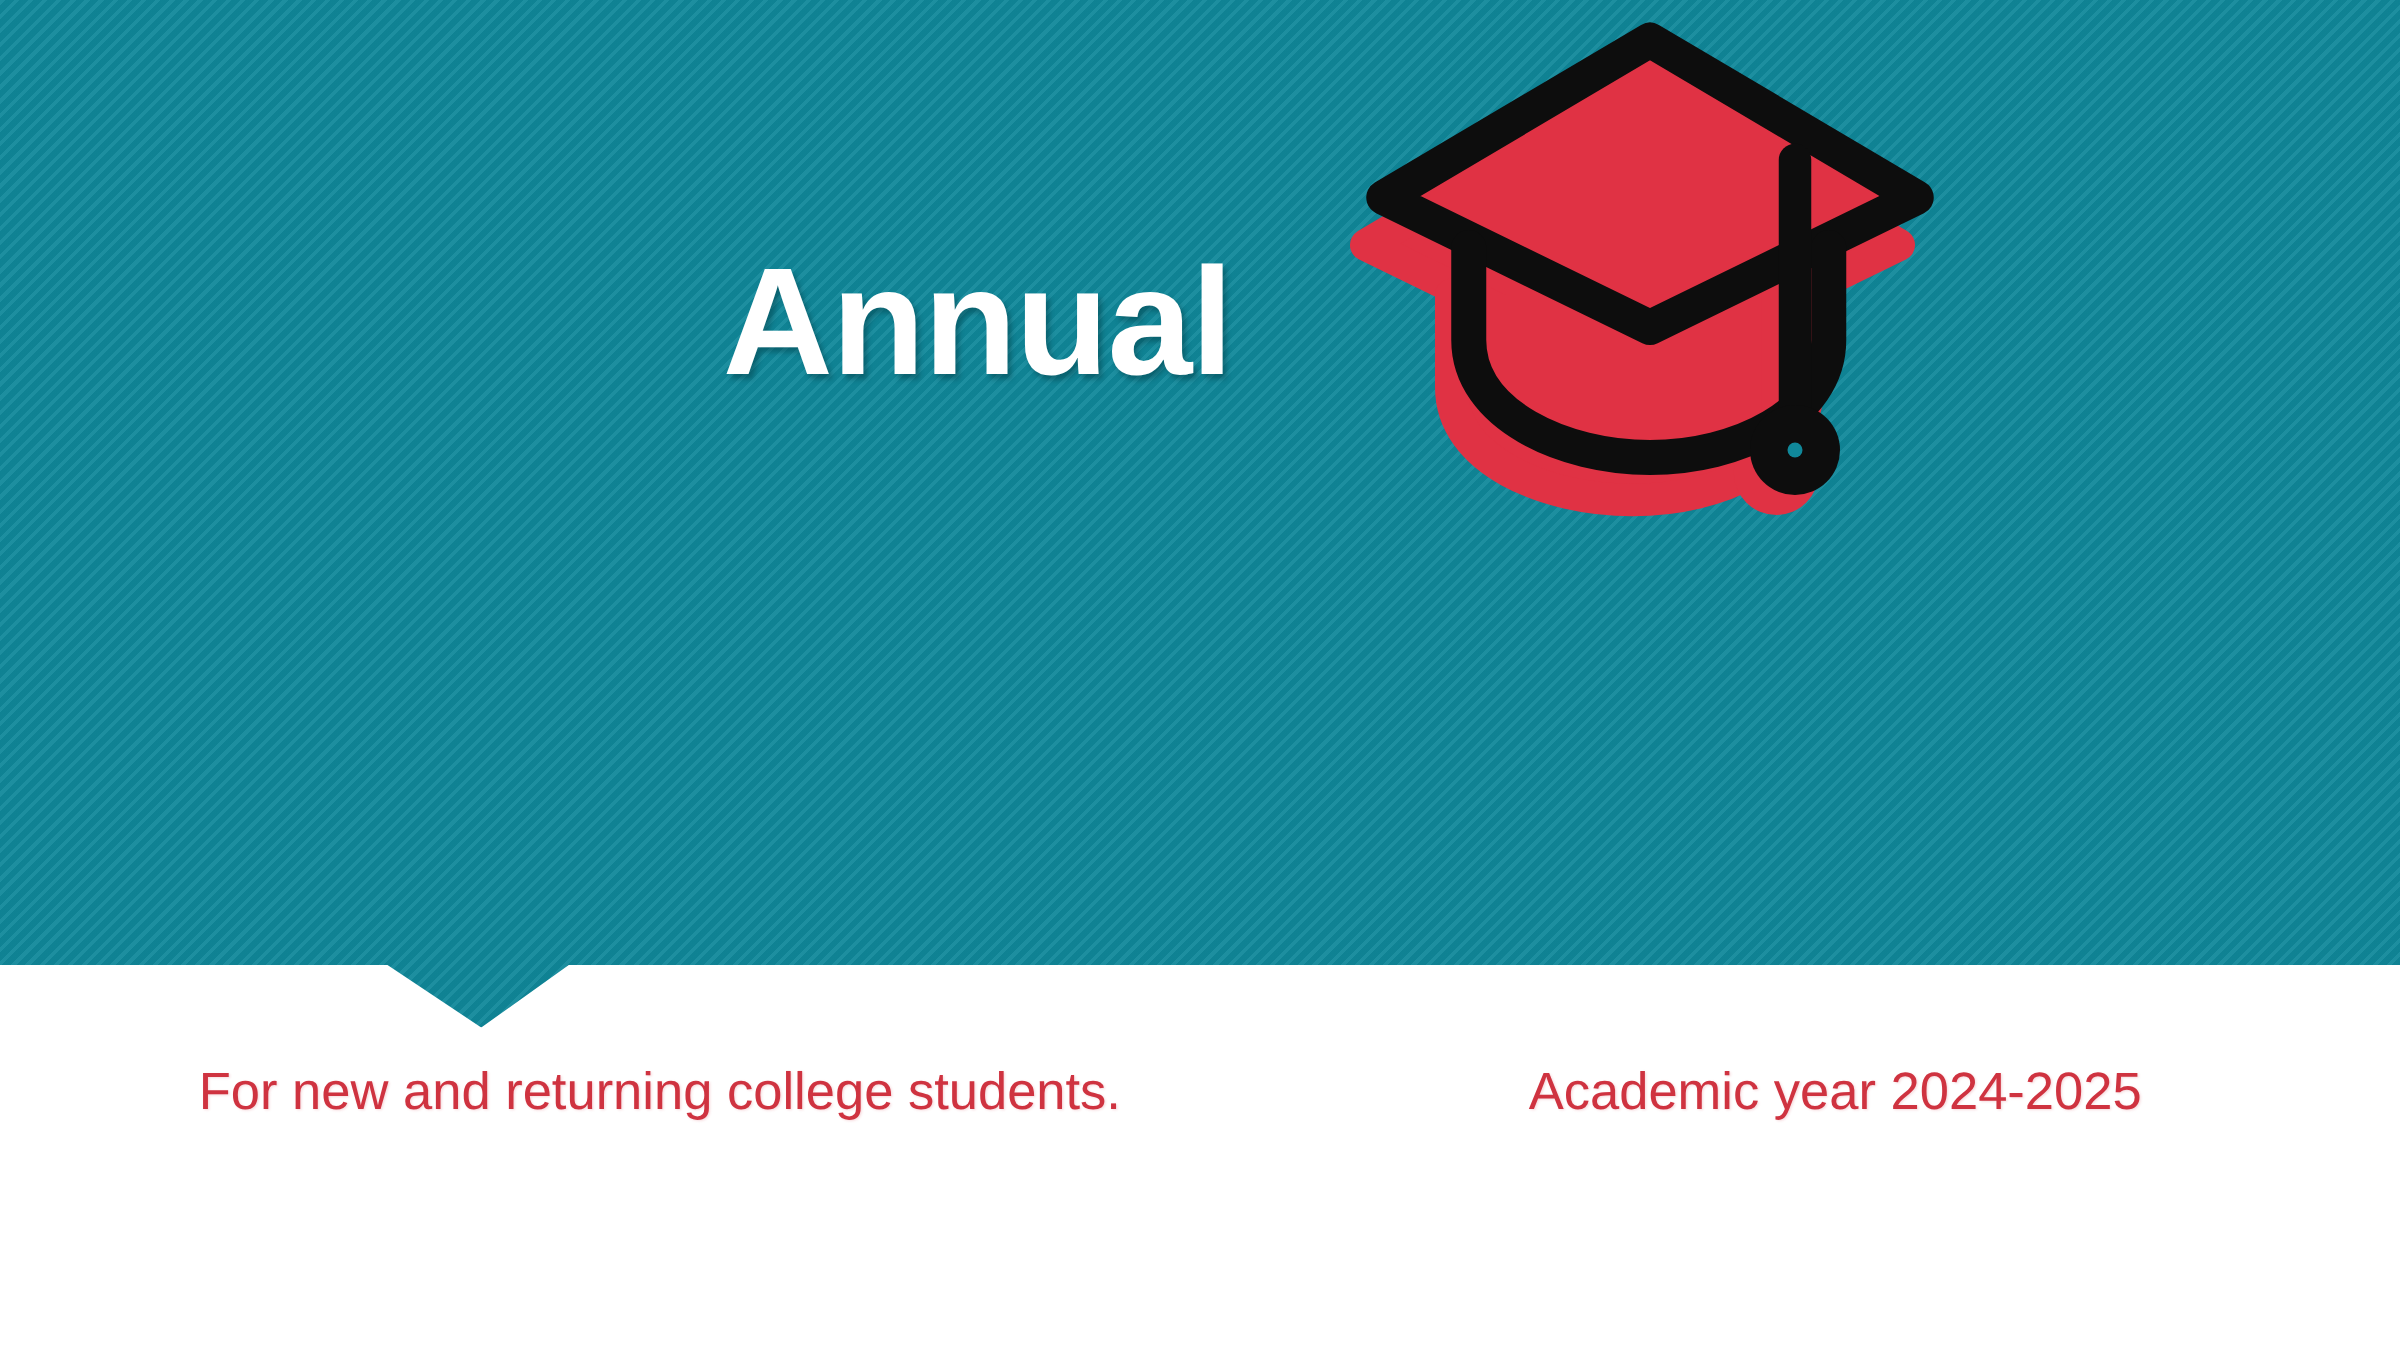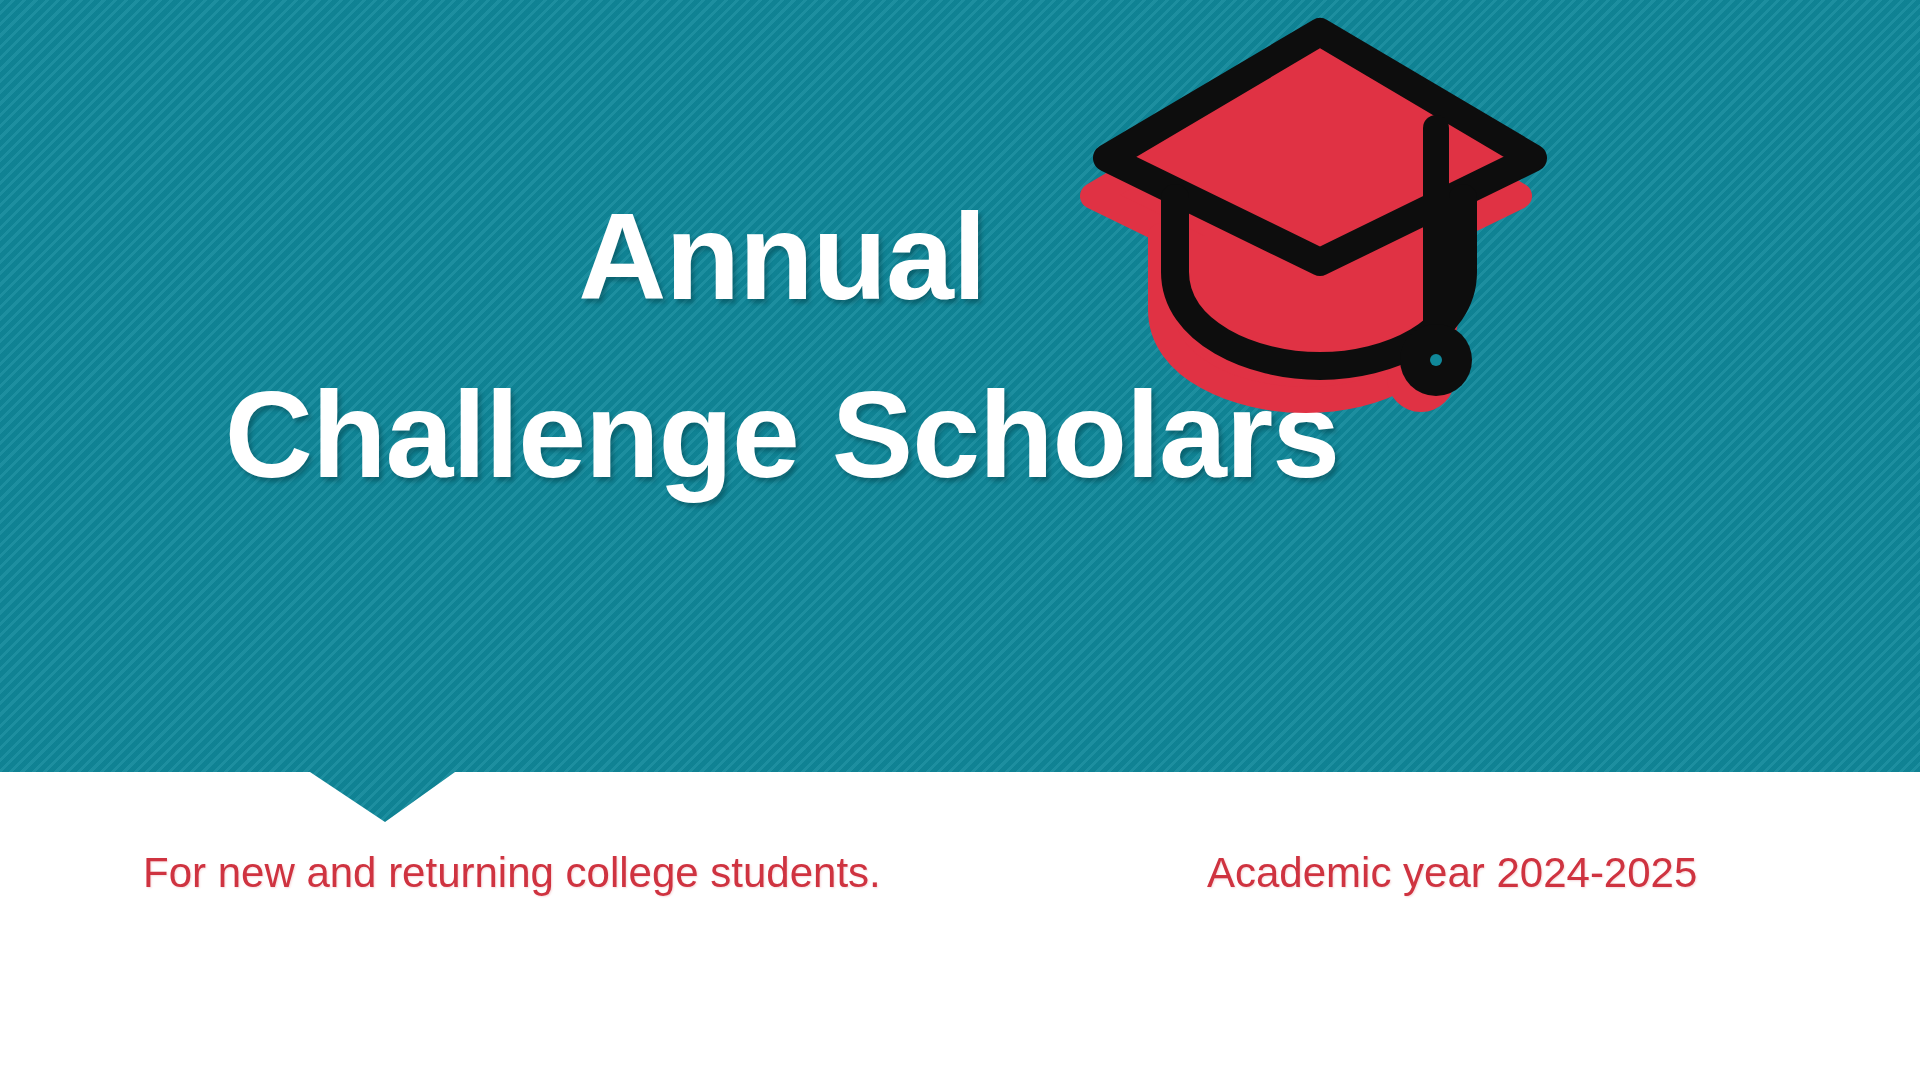--- a/index.html
+++ b/index.html
@@ -89,21 +89,21 @@
   .grad-cap svg {
     display: block;
     width: 100%;
     height: 100%;
     overflow: visible;
   }
 
   
   .caption-row {
     position: absolute;
-    left: 0;
+    left: 16px;
     top: 845px;
     width: 1845px;
     height: 80px;
     z-index: 4;
     padding-left: 27px;
   }
   .caption {
     position: absolute;
     color: #cf3340;
     font-family: "Liberation Sans", sans-serif;
@@ -139,21 +139,20 @@
 
       <path d="M 381 118 L 381 316" fill="none" stroke="#0d0d0d" stroke-width="26" stroke-linecap="round"></path>
 
       <circle cx="381" cy="350" r="36" fill="#0d0d0d"></circle>
       <circle cx="381" cy="350" r="6" fill="#10889a"></circle>
     </svg>
   </div>
 
   <div class="title-block">
     <div class="title-line">Annual</div>
-    <div class="title-line">Challenge Scholars</div>
   </div>
 
   <div class="caption-row">
     <div class="caption caption-left">For new and returning college students.</div>
     <div class="caption caption-right">Academic year 2024-2025</div>
   </div>
 
 </div>
 
 </body></html>

